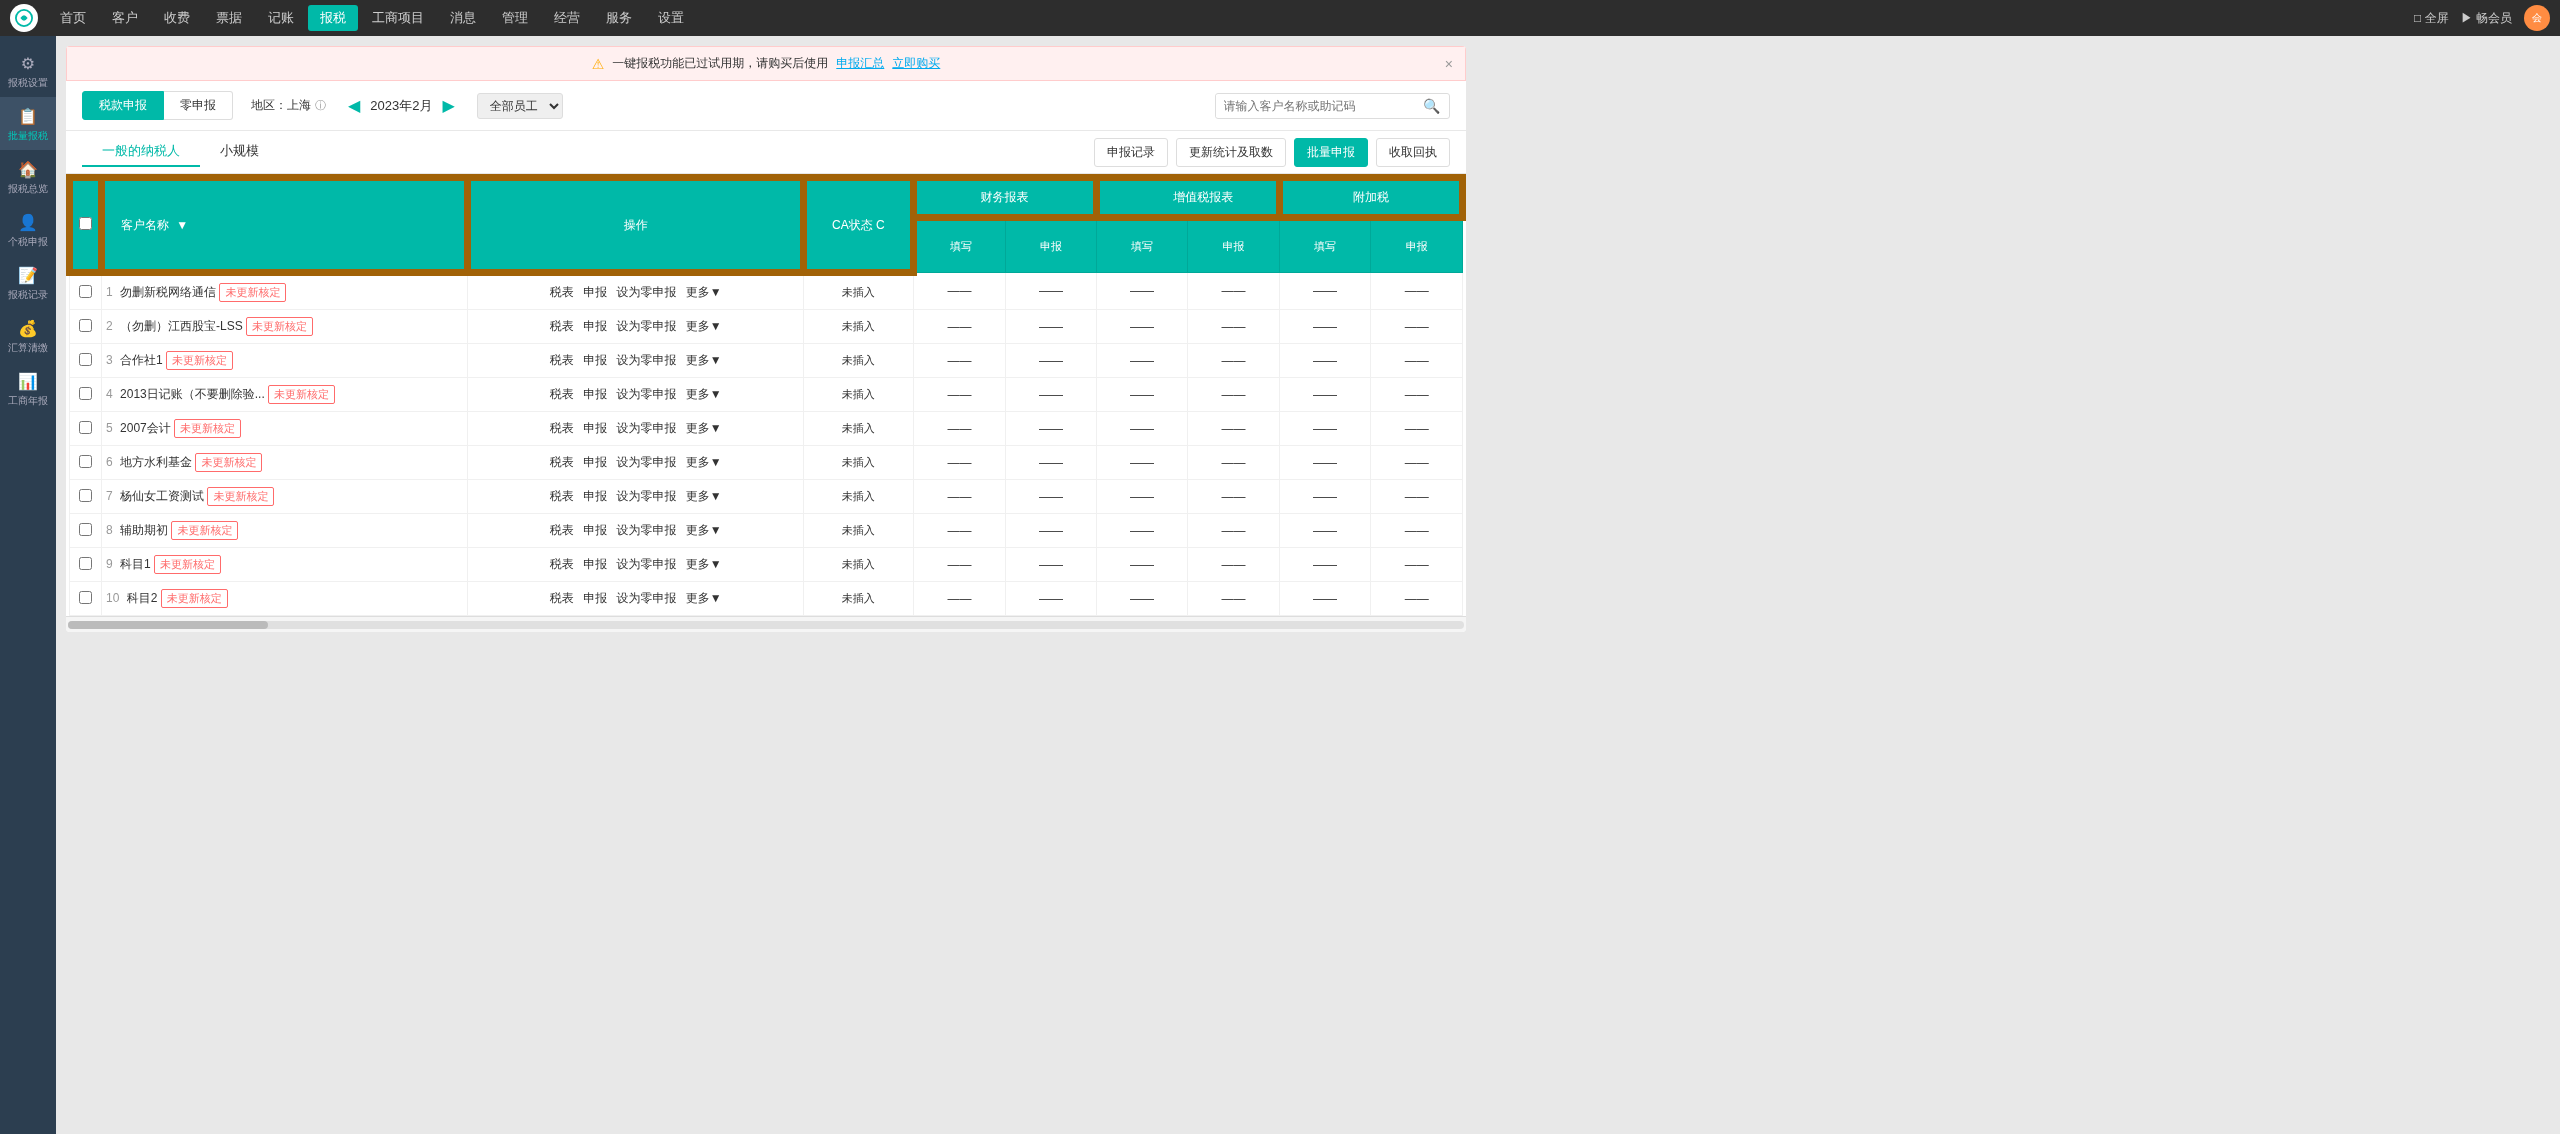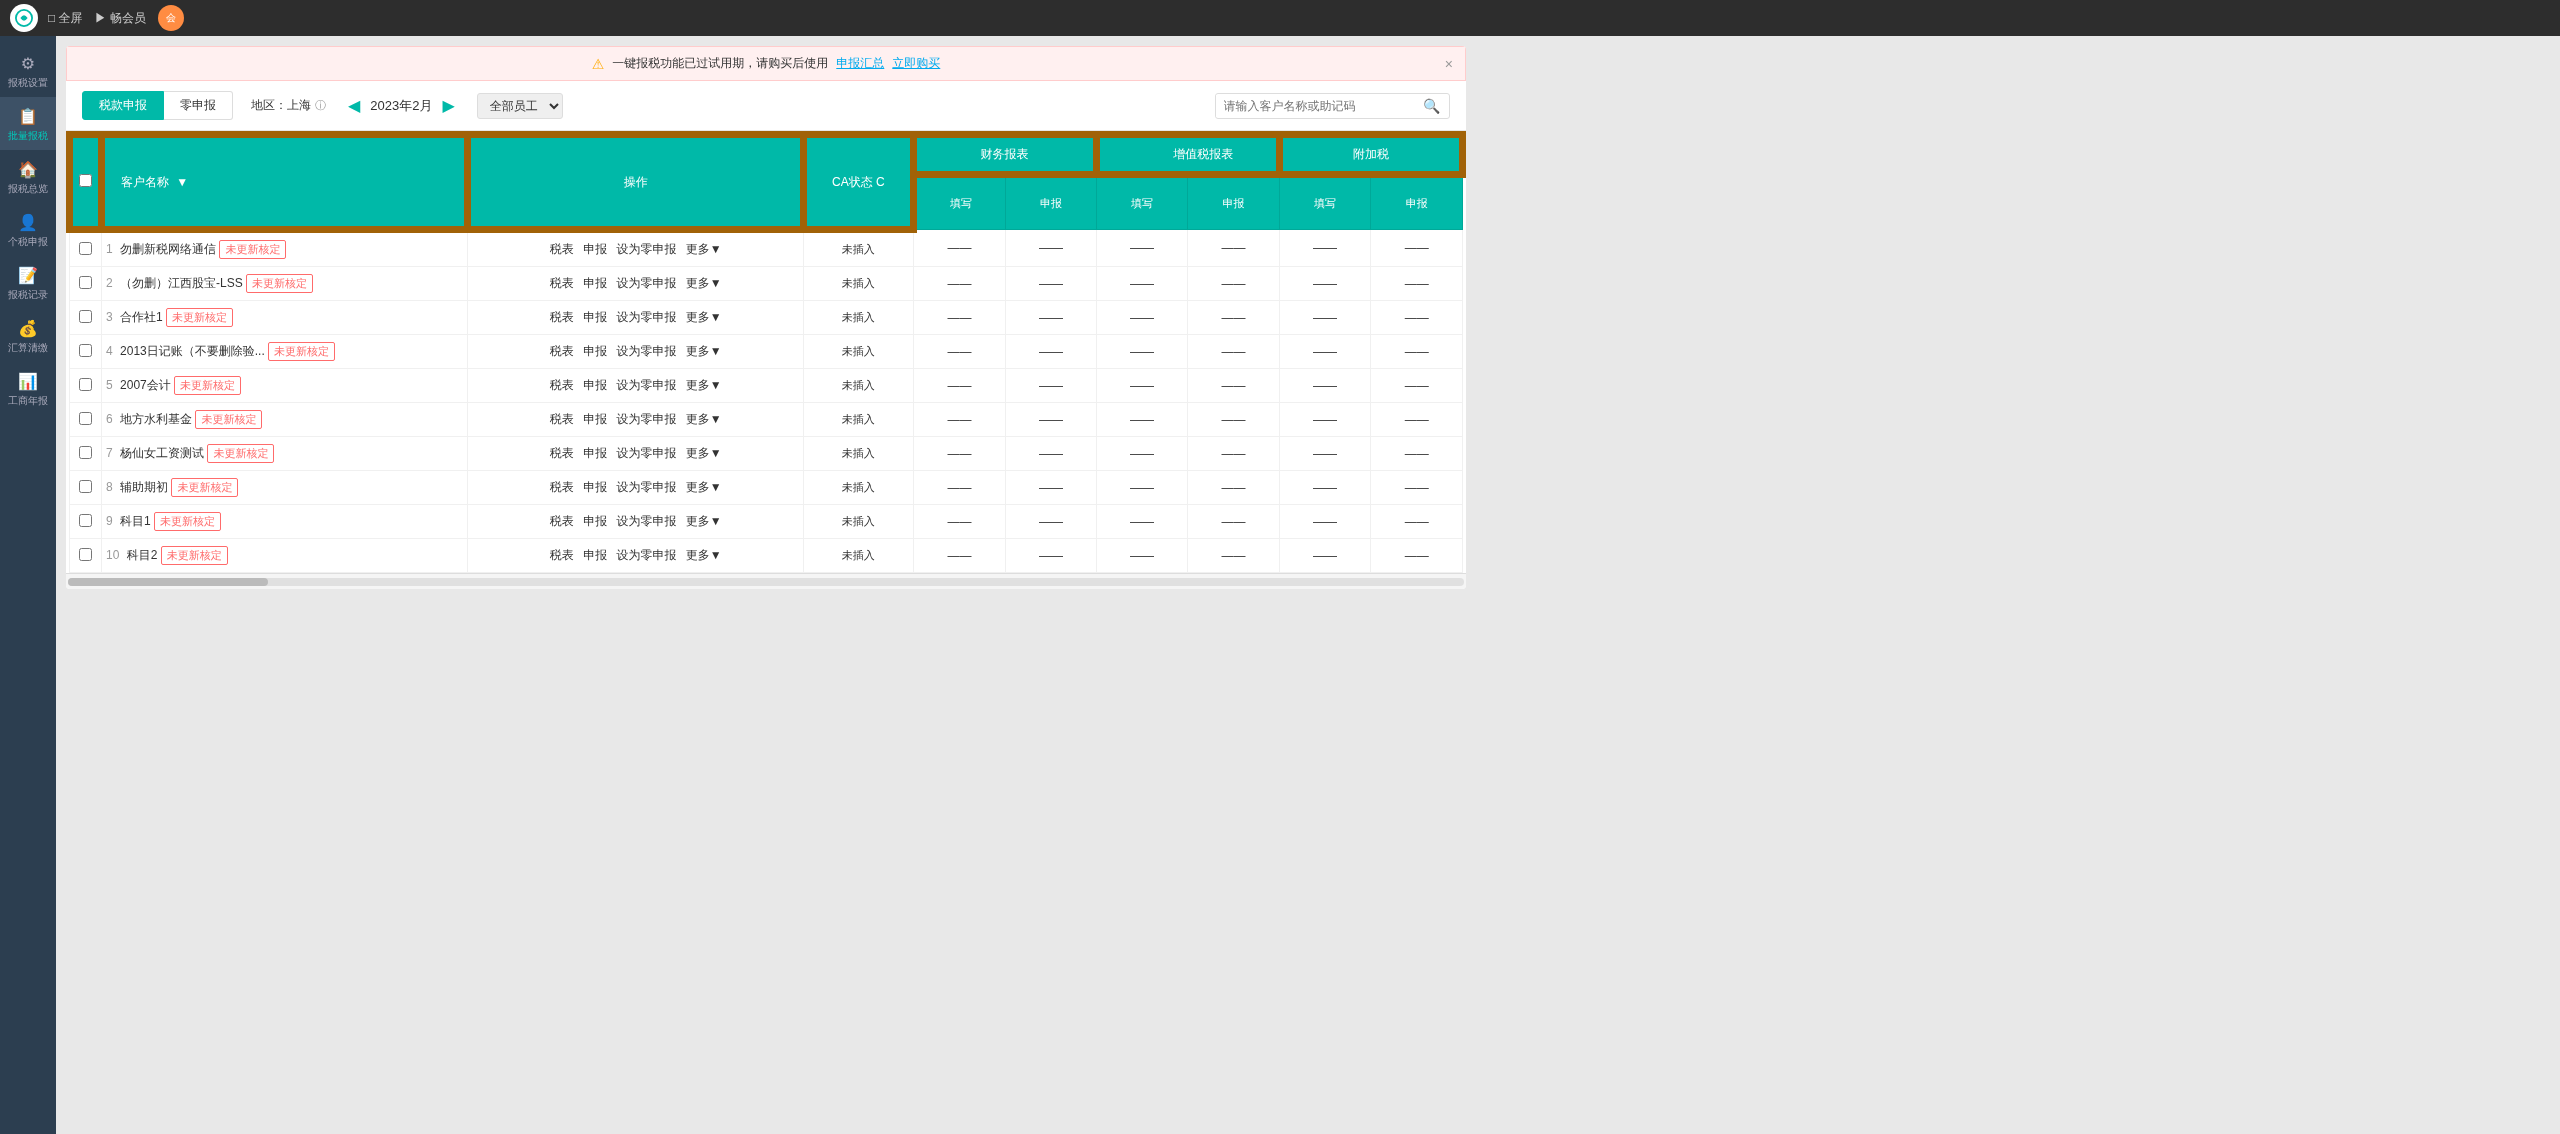--- a/index.html
+++ b/index.html
@@ -289,20 +289,34 @@
 </head>
 <body>
 
 <div class="top-nav">
   <div class="logo">
     <svg viewBox="0 0 20 20" fill="none">
       <circle cx="10" cy="10" r="9" stroke="#00b9a8" stroke-width="2"></circle>
       <path d="M6 10 Q10 4 14 10 Q10 16 6 10Z" fill="#00b9a8"></path>
     </svg>
   </div>
+  <div class="nav-items">
+    <span class="nav-item">首页</span>
+    <span class="nav-item">客户</span>
+    <span class="nav-item">收费</span>
+    <span class="nav-item">票据</span>
+    <span class="nav-item">记账</span>
+    <span class="nav-item active">报税</span>
+    <span class="nav-item">工商项目</span>
+    <span class="nav-item">消息</span>
+    <span class="nav-item">管理</span>
+    <span class="nav-item">经营</span>
+    <span class="nav-item">服务</span>
+    <span class="nav-item">设置</span>
+  </div>
   <div class="right-area">
     <span>□ <span>全屏</span></span>
     <span>▶ <span>畅会员</span></span>
     <div class="avatar">会</div>
   </div>
 </div>
 
 <div class="main-layout">
 
   <div class="sidebar">
@@ -363,20 +377,32 @@
         </div>
         <div class="staff-select">
           <select><option>全部员工</option></select>
         </div>
         <div class="search-area">
           <input type="text" placeholder="请输入客户名称或助记码" style="">
           <button class="search-btn">🔍</button>
         </div>
       </div>
 
+      <div class="sub-tabs-row">
+        <div class="sub-tabs">
+          <div class="sub-tab active">一般的纳税人</div>
+          <div class="sub-tab">小规模</div>
+        </div>
+        <div class="action-btns">
+          <button class="action-btn secondary">申报记录</button>
+          <button class="action-btn secondary">更新统计及取数</button>
+          <button class="action-btn primary">批量申报</button>
+          <button class="action-btn secondary">收取回执</button>
+        </div>
+      </div>
 
       <table class="data-table">
         <thead>
           <tr>
             <th rowspan="2" style="width:30px;">
               <input type="checkbox" style="">
             </th>
             <th rowspan="2" class="name-col" style="min-width:200px; text-align:left; padding-left:16px;">
               <span>客户名称</span>
               <span style="cursor:pointer; margin-left:4px;">▼</span>

